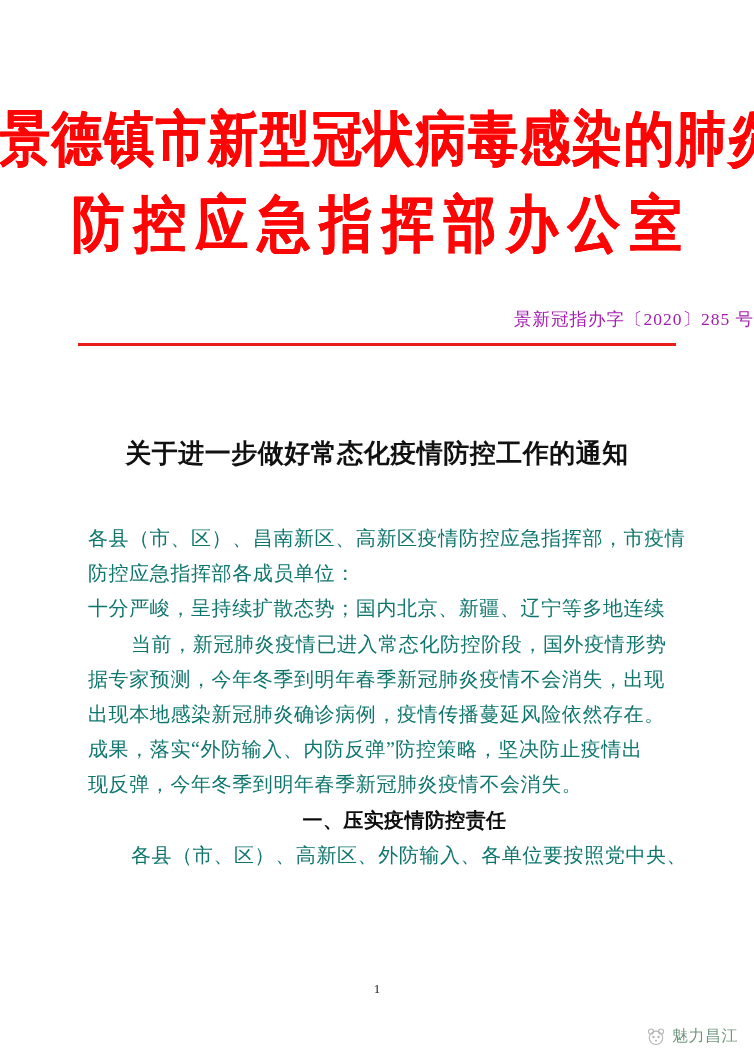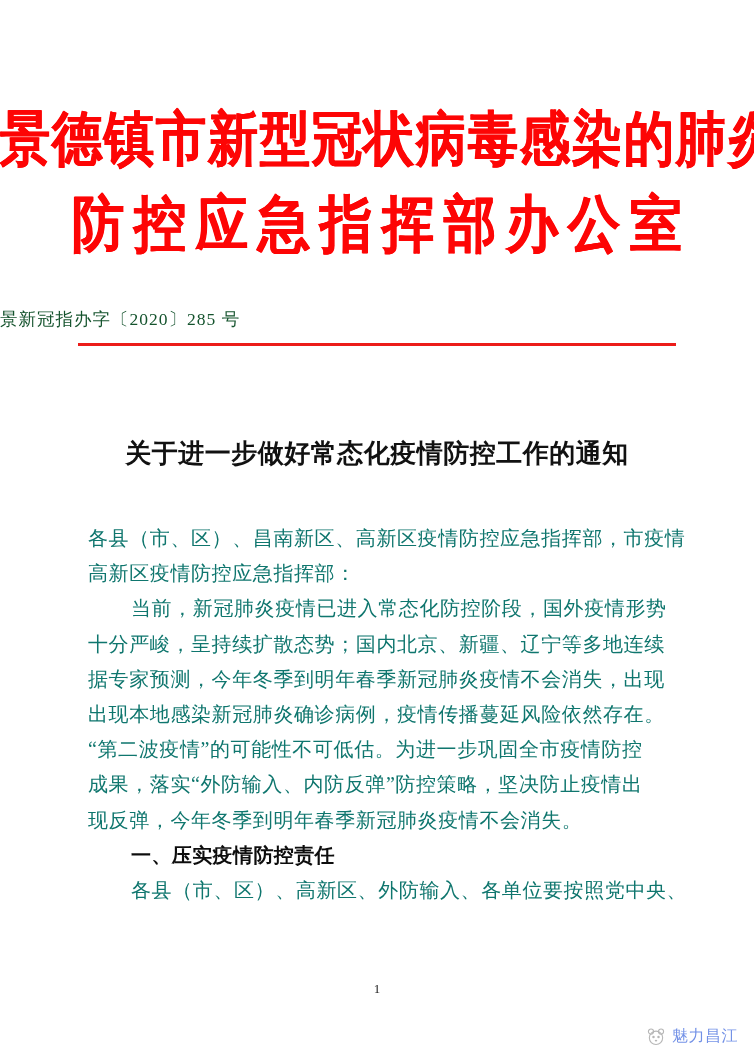--- a/index.html
+++ b/index.html
@@ -48,23 +48,23 @@
     padding-left: 10px;
     font-size: 52px;
   }
 
   
   .doc-number {
     position: absolute;
     top: 307px;
     left: 0;
     right: 0;
-    text-align: left;
+    text-align: right;
     font-size: 17.5px;
-    color: #14532d;
+    color: #a21caf;
     letter-spacing: 1px;
     font-family: "Liberation Serif", "DejaVu Serif", serif;
   }
 
   
   .red-rule {
     position: absolute;
     top: 343px;
     left: 78px;
     width: 598px;
@@ -104,20 +104,21 @@
   .body-line.indent {
     text-indent: 43px;
   }
   .body-line.heading {
     font-family: Liberation Serif, serif;
     font-weight: 700;
     font-size: 20px;
     color: #0d0d0d;
     text-indent: 43px;
     letter-spacing: 0.4px;
+    text-align: center;
   }
 
   
   .page-number {
     position: absolute;
     top: 981px;
     left: 0;
     right: 0;
     text-align: center;
     font-size: 13px;
@@ -137,21 +138,21 @@
   }
   .watermark-logo {
     width: 20px;
     height: 20px;
     flex: 0 0 auto;
     display: block;
   }
   .watermark-text {
     font-family: Liberation Serif, serif;
     font-size: 16px;
-    color: #1d4ed8;
+    color: #14532d;
     letter-spacing: 0.5px;
     white-space: nowrap;
   }
 </style>
 </head>
 <body>
 
 <div class="page">
 
   <div class="masthead">
@@ -160,26 +161,25 @@
   </div>
 
   <div class="doc-number">景新冠指办字〔2020〕285 号</div>
 
   <div class="red-rule"></div>
 
   <div class="doc-title">关于进一步做好常态化疫情防控工作的通知</div>
 
   <div class="body-block" id="body-block">
       <div class="body-line">各县（市、区）、昌南新区、高新区疫情防控应急指挥部，市疫情</div>
-      <div class="body-line">高新区疫情防控应急指挥部：</div>
+      <div class="body-line">防控应急指挥部各成员单位：</div>
+      <div class="body-line">十分严峻，呈持续扩散态势；国内北京、新疆、辽宁等多地连续</div>
       <div class="body-line indent">当前，新冠肺炎疫情已进入常态化防控阶段，国外疫情形势</div>
-      <div class="body-line">十分严峻，呈持续扩散态势；国内北京、新疆、辽宁等多地连续</div>
       <div class="body-line">据专家预测，今年冬季到明年春季新冠肺炎疫情不会消失，出现</div>
       <div class="body-line">出现本地感染新冠肺炎确诊病例，疫情传播蔓延风险依然存在。</div>
-      <div class="body-line">“第二波疫情”的可能性不可低估。为进一步巩固全市疫情防控</div>
       <div class="body-line">成果，落实“外防输入、内防反弹”防控策略，坚决防止疫情出</div>
       <div class="body-line">现反弹，今年冬季到明年春季新冠肺炎疫情不会消失。</div>
       <div class="body-line heading">一、压实疫情防控责任</div>
       <div class="body-line indent">各县（市、区）、高新区、外防输入、各单位要按照党中央、</div>
     </div>
 
   <div class="page-number">1</div>
 
   <div class="watermark">
     <svg class="watermark-logo" viewBox="0 0 24 24">

